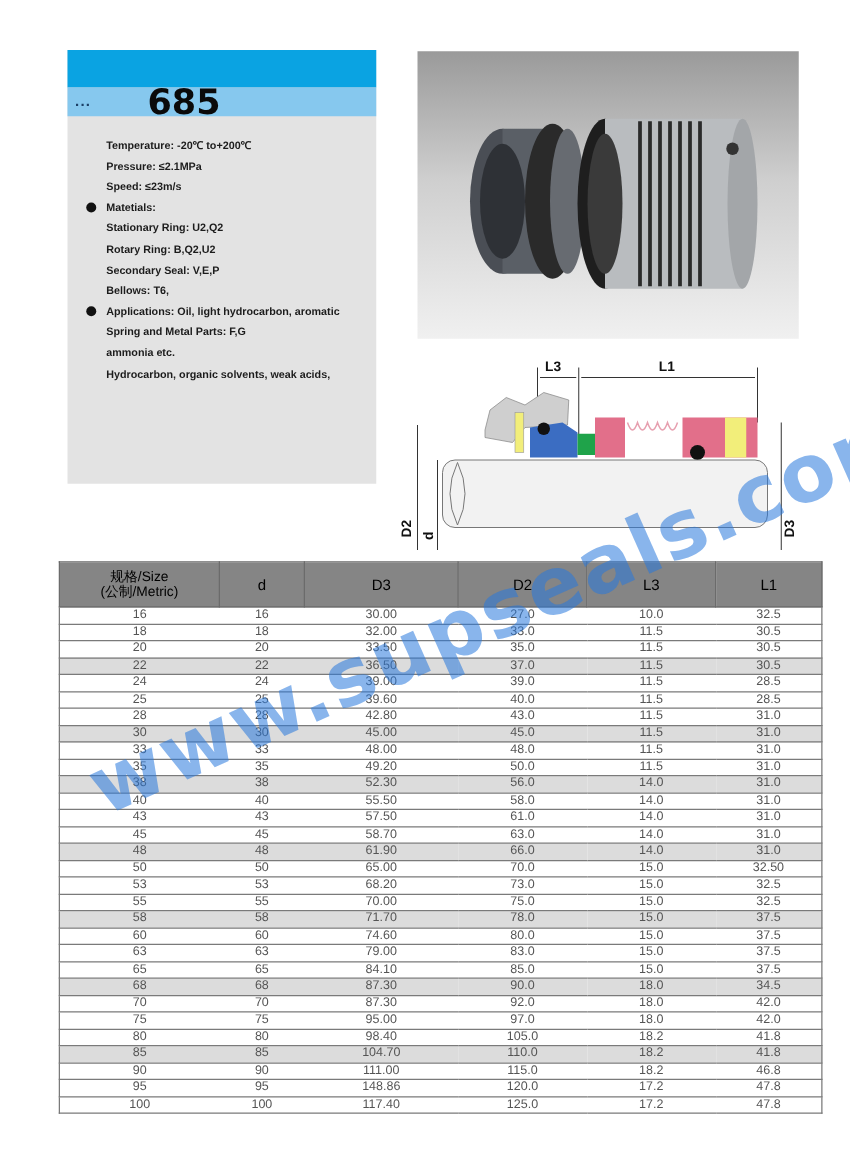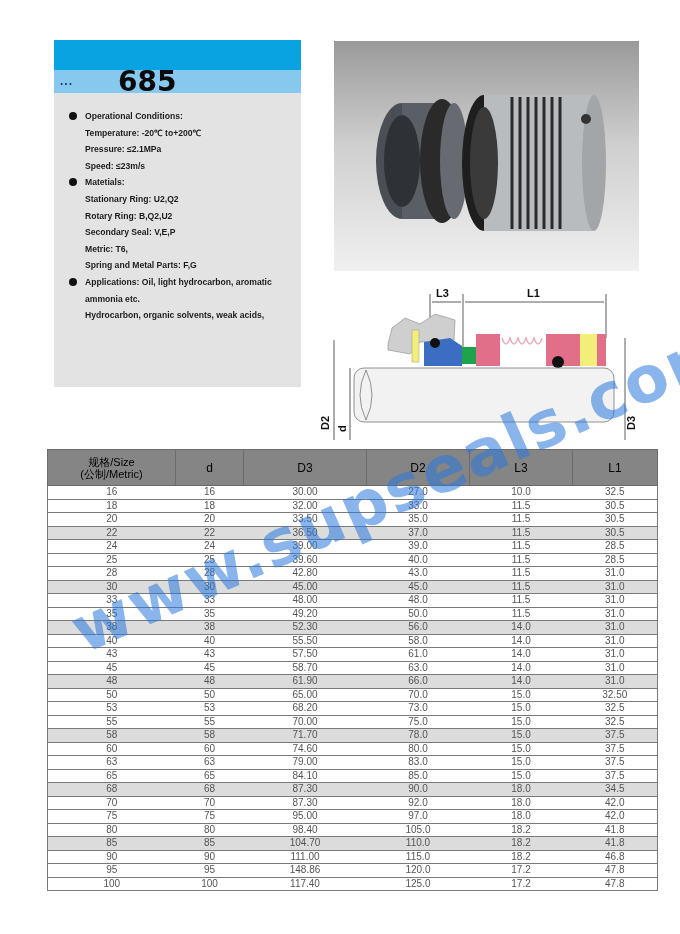--- a/index.html
+++ b/index.html
@@ -25,31 +25,30 @@
 </style>
 </head>
 <body>
 
 <div class="spec-panel">
   <div class="banner-top"></div>
   <div class="banner-bottom"></div>
   <div class="banner-dots">...</div>
   <div class="model-number">685</div>
   <div class="spec-list" id="spec-list">
-      <div class="spec-line head">Operational Conditions:</div>
       <div class="spec-line">Temperature: -20℃ to+200℃</div>
       <div class="spec-line">Pressure: ≤2.1MPa</div>
       <div class="spec-line">Speed: ≤23m/s</div>
       <div class="spec-line head">Matetials:</div>
       <div class="spec-line">Stationary Ring: U2,Q2</div>
       <div class="spec-line">Rotary Ring: B,Q2,U2</div>
       <div class="spec-line">Secondary Seal: V,E,P</div>
-      <div class="spec-line">Metric: T6,</div>
+      <div class="spec-line">Bellows: T6,</div>
+      <div class="spec-line head">Applications: Oil, light hydrocarbon, aromatic</div>
       <div class="spec-line">Spring and Metal Parts: F,G</div>
-      <div class="spec-line head">Applications: Oil, light hydrocarbon, aromatic</div>
       <div class="spec-line">ammonia etc.</div>
       <div class="spec-line">Hydrocarbon, organic solvents, weak acids,</div>
     </div>
 </div>
 
 <div class="photo">
   <svg width="305" height="230" viewBox="0 0 305 230">
 
     <ellipse cx="68" cy="120" rx="26" ry="58" fill="#4a4e55"></ellipse>
     <rect x="68" y="62" width="40" height="116" fill="#5a5f66"></rect>

